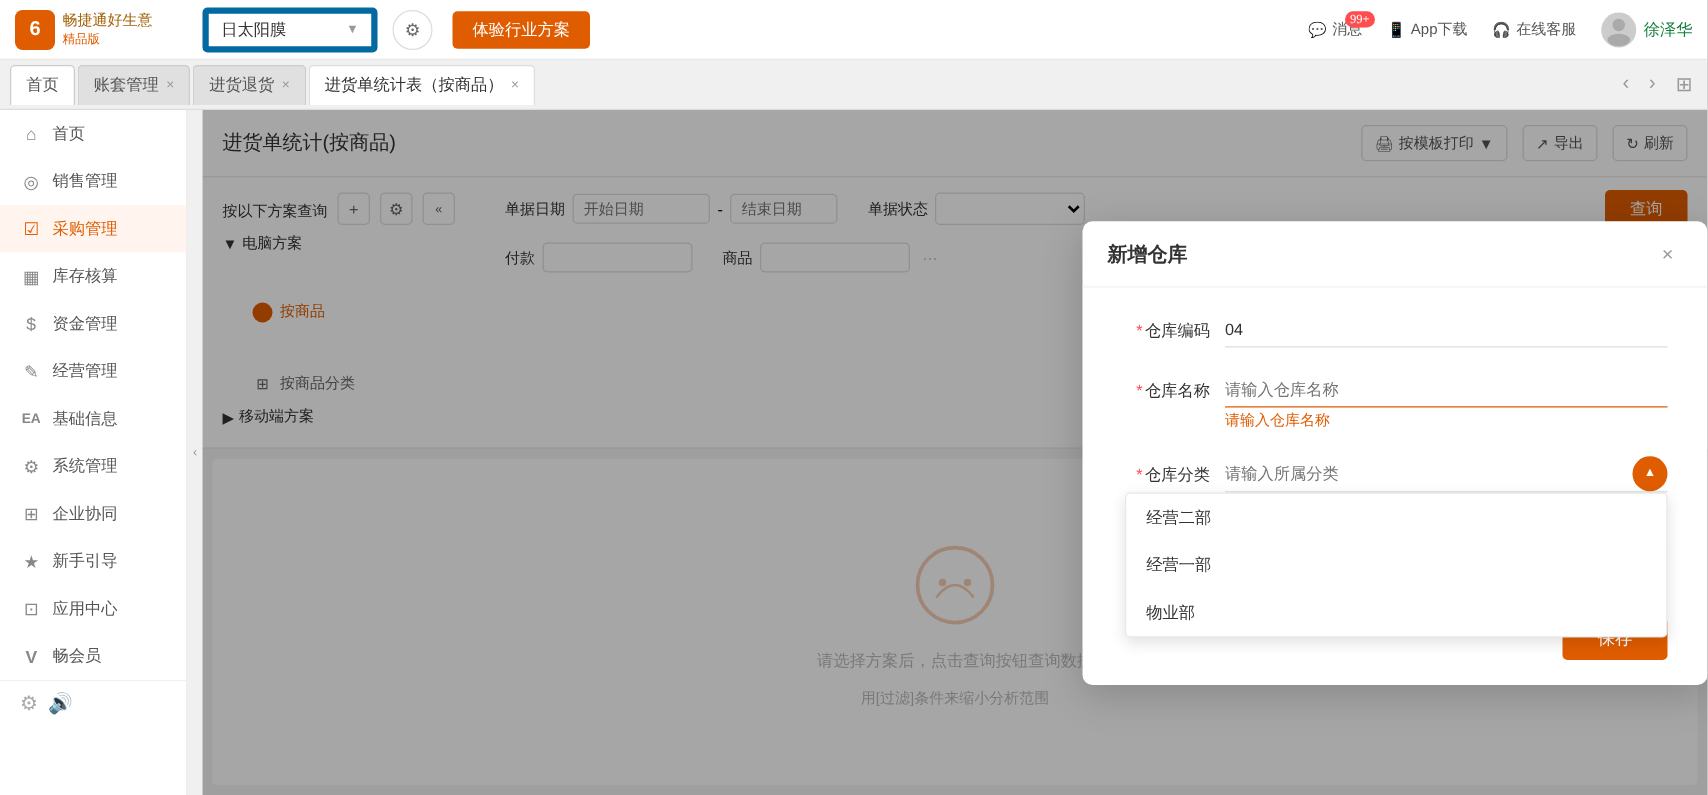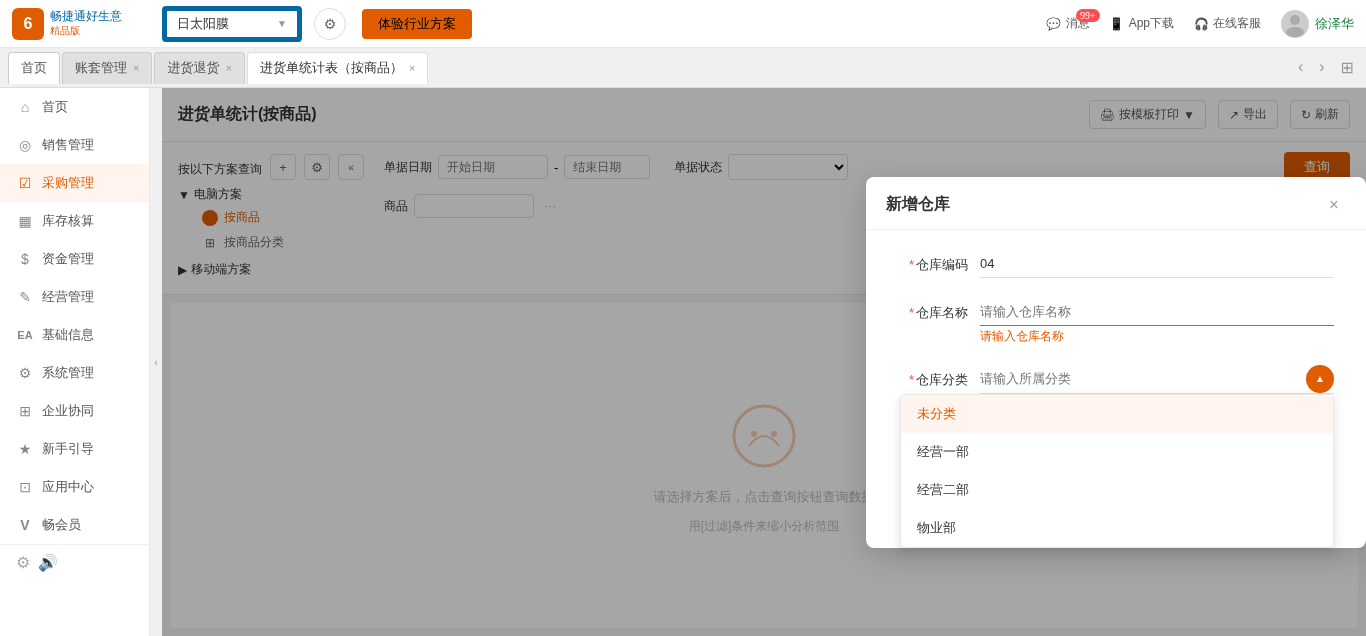--- a/index.html
+++ b/index.html
@@ -27,21 +27,21 @@
       height: 32px;
       background: #e05c00;
       border-radius: 6px;
       display: flex;
       align-items: center;
       justify-content: center;
       color: #fff;
       font-size: 16px;
       font-weight: bold;
     }
-    .logo-text { font-size: 12px; color: #0369a1; line-height: 1.3; }
+    .logo-text { font-size: 12px; color: #a16207; line-height: 1.3; }
     .logo-badge { font-size: 10px; color: #e05c00; }
     .store-selector {
       display: flex;
       align-items: center;
       border: 5px solid #0369a1;
       border-radius: 4px;
       padding: 4px 10px;
       min-width: 140px;
       cursor: pointer;
       color: #333;
@@ -61,21 +61,21 @@
       border: 1px solid #ddd;
       display: flex;
       align-items: center;
       justify-content: center;
       cursor: pointer;
       color: #666;
       font-size: 14px;
     }
     .trial-btn {
       background: #e05c00;
-      color: #000000;
+      color: #ffffff;
       border: none;
       border-radius: 4px;
       padding: 6px 16px;
       cursor: pointer;
       font-size: 13px;
     }
     .header-right {
       margin-left: auto;
       display: flex;
       align-items: center;
@@ -192,21 +192,21 @@
       background: #f5f5f5;
       position: relative;
     }
     .content-header {
       background: #fff;
       padding: 12px 16px;
       border-bottom: 1px solid #e8e8e8;
       display: flex;
       align-items: center;
     }
-    .page-title { font-size: 16px; font-weight: bold; color: #333; }
+    .page-title { font-size: 16px; font-weight: normal; color: #333; }
     .content-header-right { margin-left: auto; display: flex; gap: 12px; align-items: center; }
     .print-btn, .export-btn, .refresh-btn {
       display: flex;
       align-items: center;
       gap: 4px;
       padding: 5px 10px;
       border: 1px solid #ddd;
       border-radius: 4px;
       background: #fff;
       cursor: pointer;
@@ -214,21 +214,21 @@
       color: #555;
     }
 
     
     .filter-area {
       background: #fff;
       padding: 10px 16px;
       border-bottom: 1px solid #e8e8e8;
       display: flex;
       align-items: flex-start;
-      gap: 4px;
+      gap: 24px;
     }
     .filter-label { font-size: 12px; color: #333; white-space: nowrap; margin-top: 6px; }
     .filter-actions { display: flex; gap: 8px; align-items: center; margin-top: 2px; }
     .icon-btn {
       width: 26px; height: 26px;
       border: 1px solid #ddd;
       border-radius: 4px;
       background: #fff;
       cursor: pointer;
       display: flex; align-items: center; justify-content: center;
@@ -245,21 +245,21 @@
     }
     .scheme-tree { flex: 1; }
     .scheme-section { margin-bottom: 4px; }
     .scheme-section-title {
       display: flex; align-items: center; gap: 4px;
       font-size: 12px; color: #333; cursor: pointer; padding: 2px 0;
     }
     .scheme-item {
       padding: 4px 0 4px 24px;
       display: flex; align-items: center; gap: 6px;
-      font-size: 12px; color: #666; cursor: pointer;
+      font-size: 12px; color: #666; cursor: pointer; margin-top: 32px;
     }
     .scheme-item.active { color: #e05c00; }
     .scheme-item-dot {
       width: 16px; height: 16px;
       border-radius: 50%;
       background: #e05c00;
       color: #fff;
       font-size: 9px;
       display: flex; align-items: center; justify-content: center;
     }
@@ -657,20 +657,24 @@
             <select class="filter-select" style="width:120px;">
               <option></option>
             </select>
           </div>
           <div style="display:flex;align-items:center;gap:6px;margin-left:auto;">
             <button class="query-btn">查询</button>
           </div>
         </div>
         <div style="display:flex;gap:24px;align-items:center;">
           <div style="display:flex;align-items:center;gap:6px;">
+            <span style="font-size:12px;color:#333;">付款</span>
+            <input class="filter-input" style="width: 120px;">
+          </div>
+          <div style="display:flex;align-items:center;gap:6px;">
             <span style="font-size:12px;color:#333;">商品</span>
             <input class="filter-input" style="width: 120px;">
             <span style="font-size:12px;color:#aaa;margin-left:4px;">···</span>
           </div>
           <div style="margin-left:auto;">
             <button class="setting-btn">设置</button>
           </div>
         </div>
       </div>
     </div>
@@ -715,23 +719,22 @@
 
           <div class="form-row" style="position:relative;">
             <label class="form-label required">仓库分类</label>
             <div class="form-field">
               <div class="form-select-wrapper">
                 <input class="form-select-input" placeholder="请输入所属分类" style="">
                 <div class="form-select-arrow">▲</div>
               </div>
 
               <div class="dropdown-list">
-                <div class="dropdown-item selected">未分类</div>
+                <div class="dropdown-item">经营二部</div>
                 <div class="dropdown-item">经营一部</div>
-                <div class="dropdown-item">经营二部</div>
                 <div class="dropdown-item">物业部</div>
               </div>
             </div>
           </div>
 
           <div class="form-row">
             <label class="form-label">备注</label>
             <div class="form-field">
               <input class="form-input" style="">
             </div>

